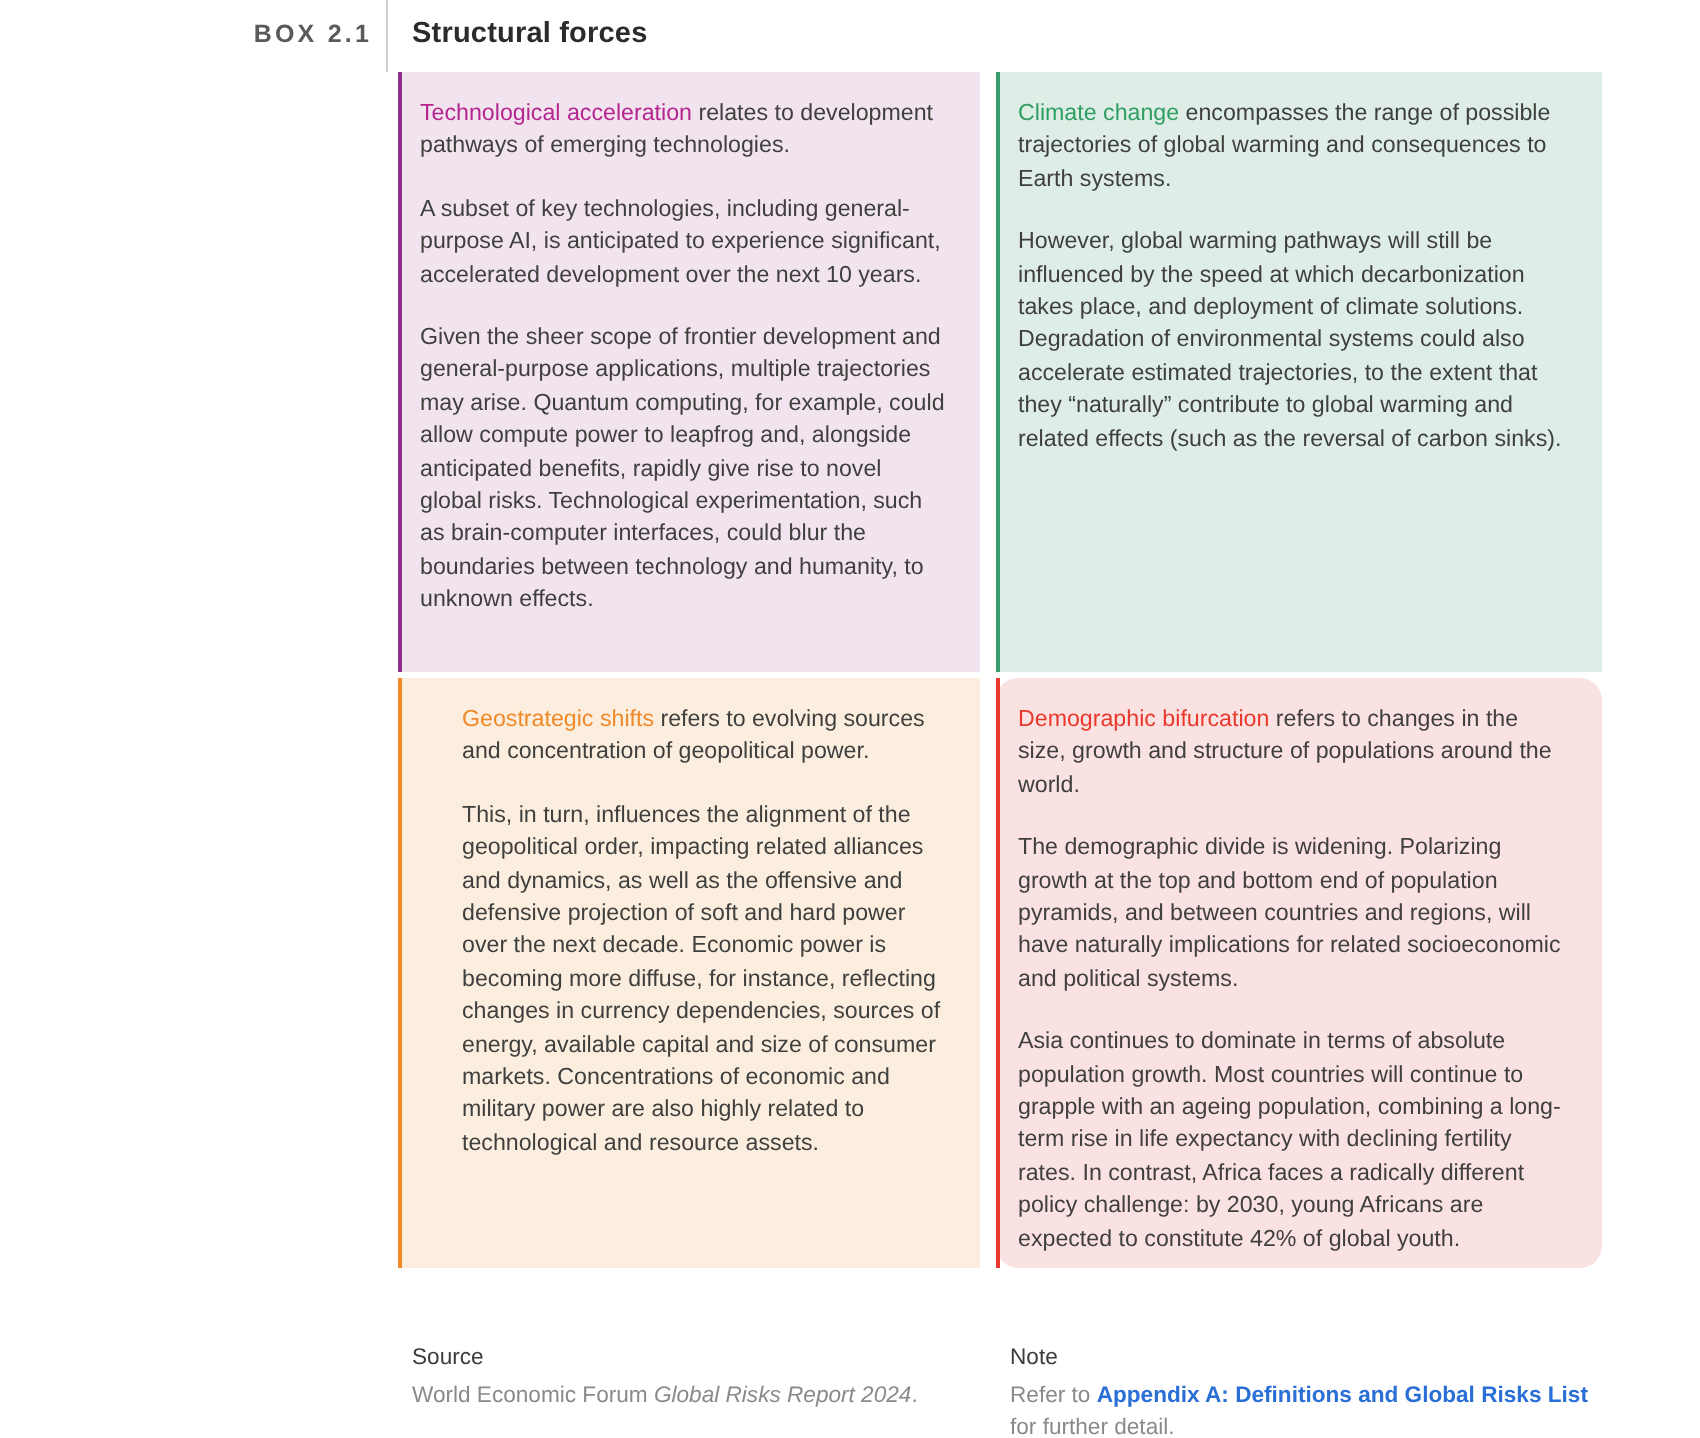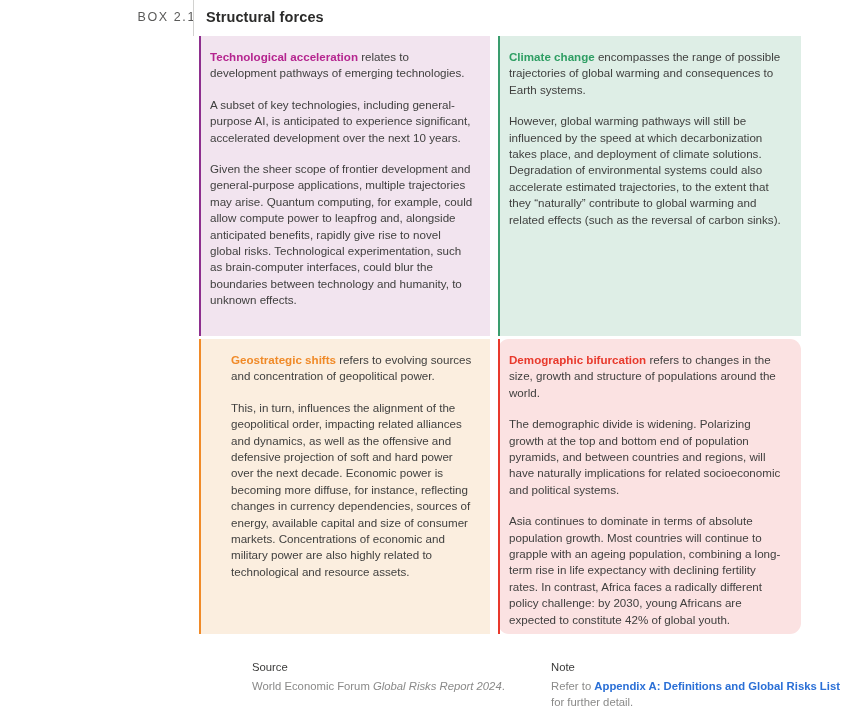--- a/index.html
+++ b/index.html
@@ -24,28 +24,29 @@
   
   .header {
     position: absolute;
     left: 0;
     top: 0;
     width: 850px;
     height: 36px;
   }
   .box-label {
     position: absolute;
-    left: 130px;
+    left: 120px;
     top: 10px;
     width: 66px;
     text-align: right;
     font-size: 12.5px;
     letter-spacing: 1.6px;
     color: #5a5a59;
     white-space: nowrap;
+    font-weight: bold;
   }
   .header-rule {
     position: absolute;
     left: 193px;
     top: 0px;
     width: 1px;
     height: 36px;
     background: #d2d2d0;
   }
   .box-title {
@@ -85,35 +86,34 @@
   .p-br { left: 299px; top: 303px; width: 303px; height: 295px; border-radius: 11px; }
 
   .panel p {
     margin: 0 0 15px 0;
     font-size: 11.6px;
     line-height: 16.4px;
     color: #3f3f3e;
   }
   .panel p:last-child { margin-bottom: 0; }
   .panel .term {
-    font-weight: bold;
+    font-weight: normal;
   }
 
   
   .footer {
     position: absolute;
     left: 199px;
     top: 657px;
     width: 602px;
   }
   .foot-col {
     position: absolute;
-    top: 4px;
+    top: 16px;
     width: 290px;
-    margin-left: 46px;
   }
   .foot-left  { left: 7px; }
   .foot-right { left: 306px; }
   .foot-head {
     font-size: 11.3px;
     color: #3c3c3b;
     margin-bottom: 5px;
   }
   .foot-body {
     font-size: 11.3px;

